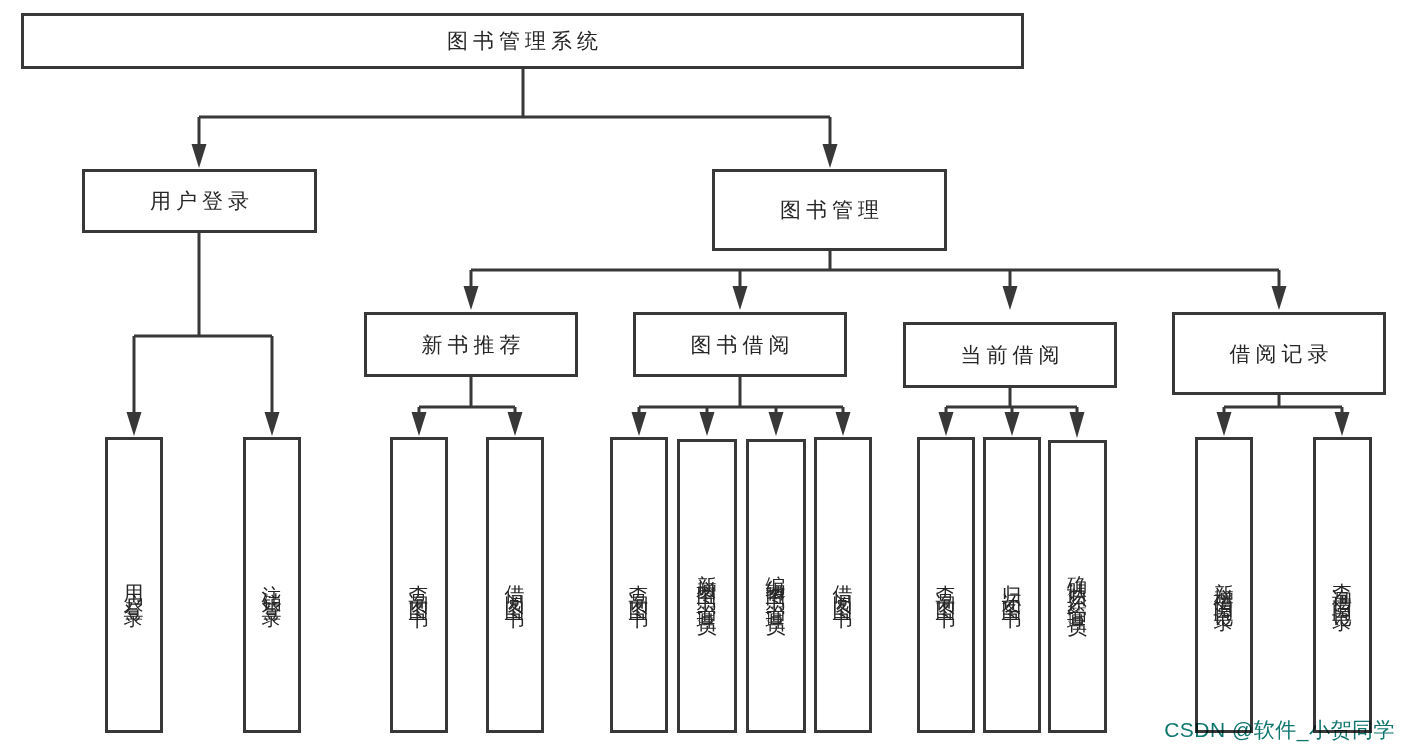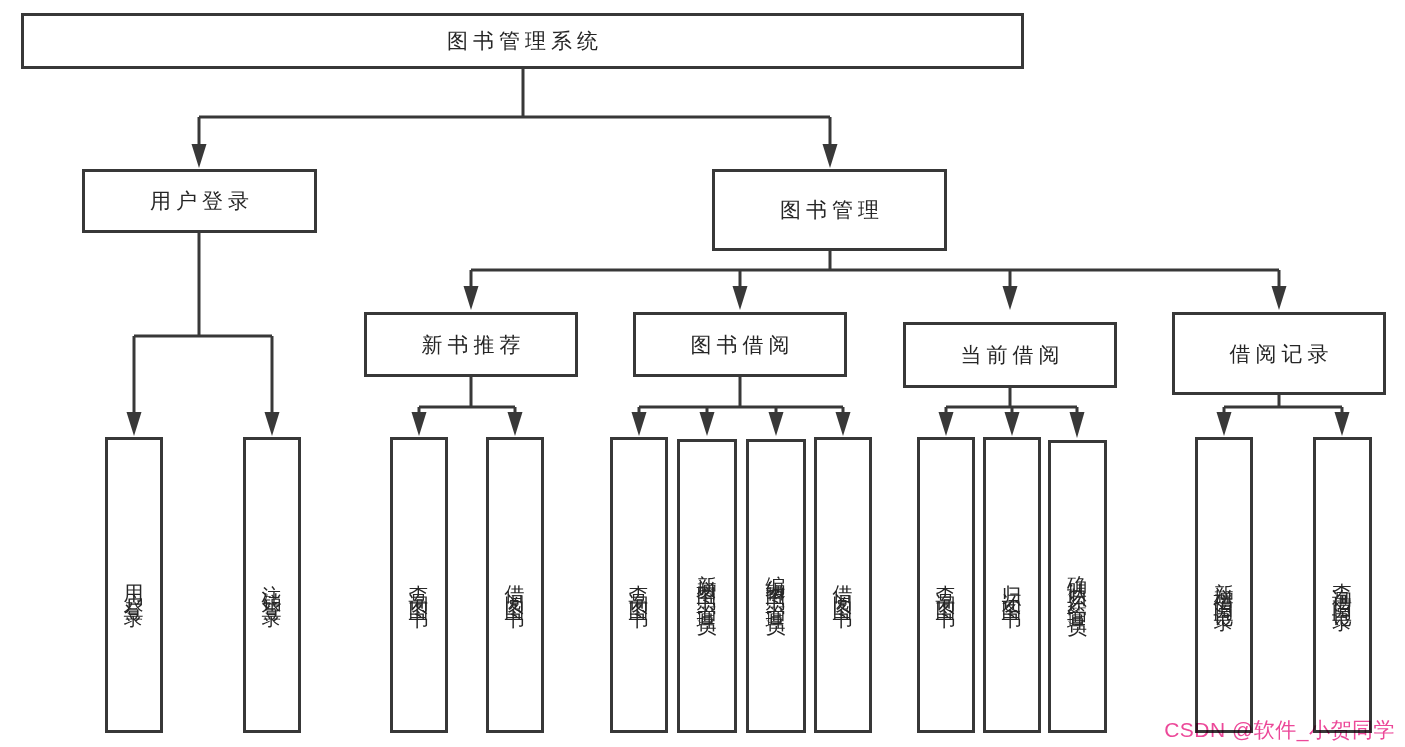--- a/index.html
+++ b/index.html
@@ -60,21 +60,21 @@
   .g4a { left: 917px;  top: 437px; width: 58px; height: 296px; }
   .g4b { left: 983px;  top: 437px; width: 58px; height: 296px; }
   .g4c { left: 1048px; top: 440px; width: 59px; height: 293px; }
   .g5a { left: 1195px; top: 437px; width: 58px; height: 296px; }
   .g5b { left: 1313px; top: 437px; width: 59px; height: 296px; }
   #watermark {
     position: absolute;
     right: 10px;
     bottom: 3px;
     font-size: 21px;
-    color: #ec4899;
+    color: #0f766e;
     letter-spacing: 0.5px;
     z-index: 2;
     mix-blend-mode: multiply;
     white-space: nowrap;
   }
   line, path { stroke: #383838; stroke-width: 3; fill: none; }
   polygon { fill: #383838; stroke: none; }
 </style>
 </head>
 <body>

